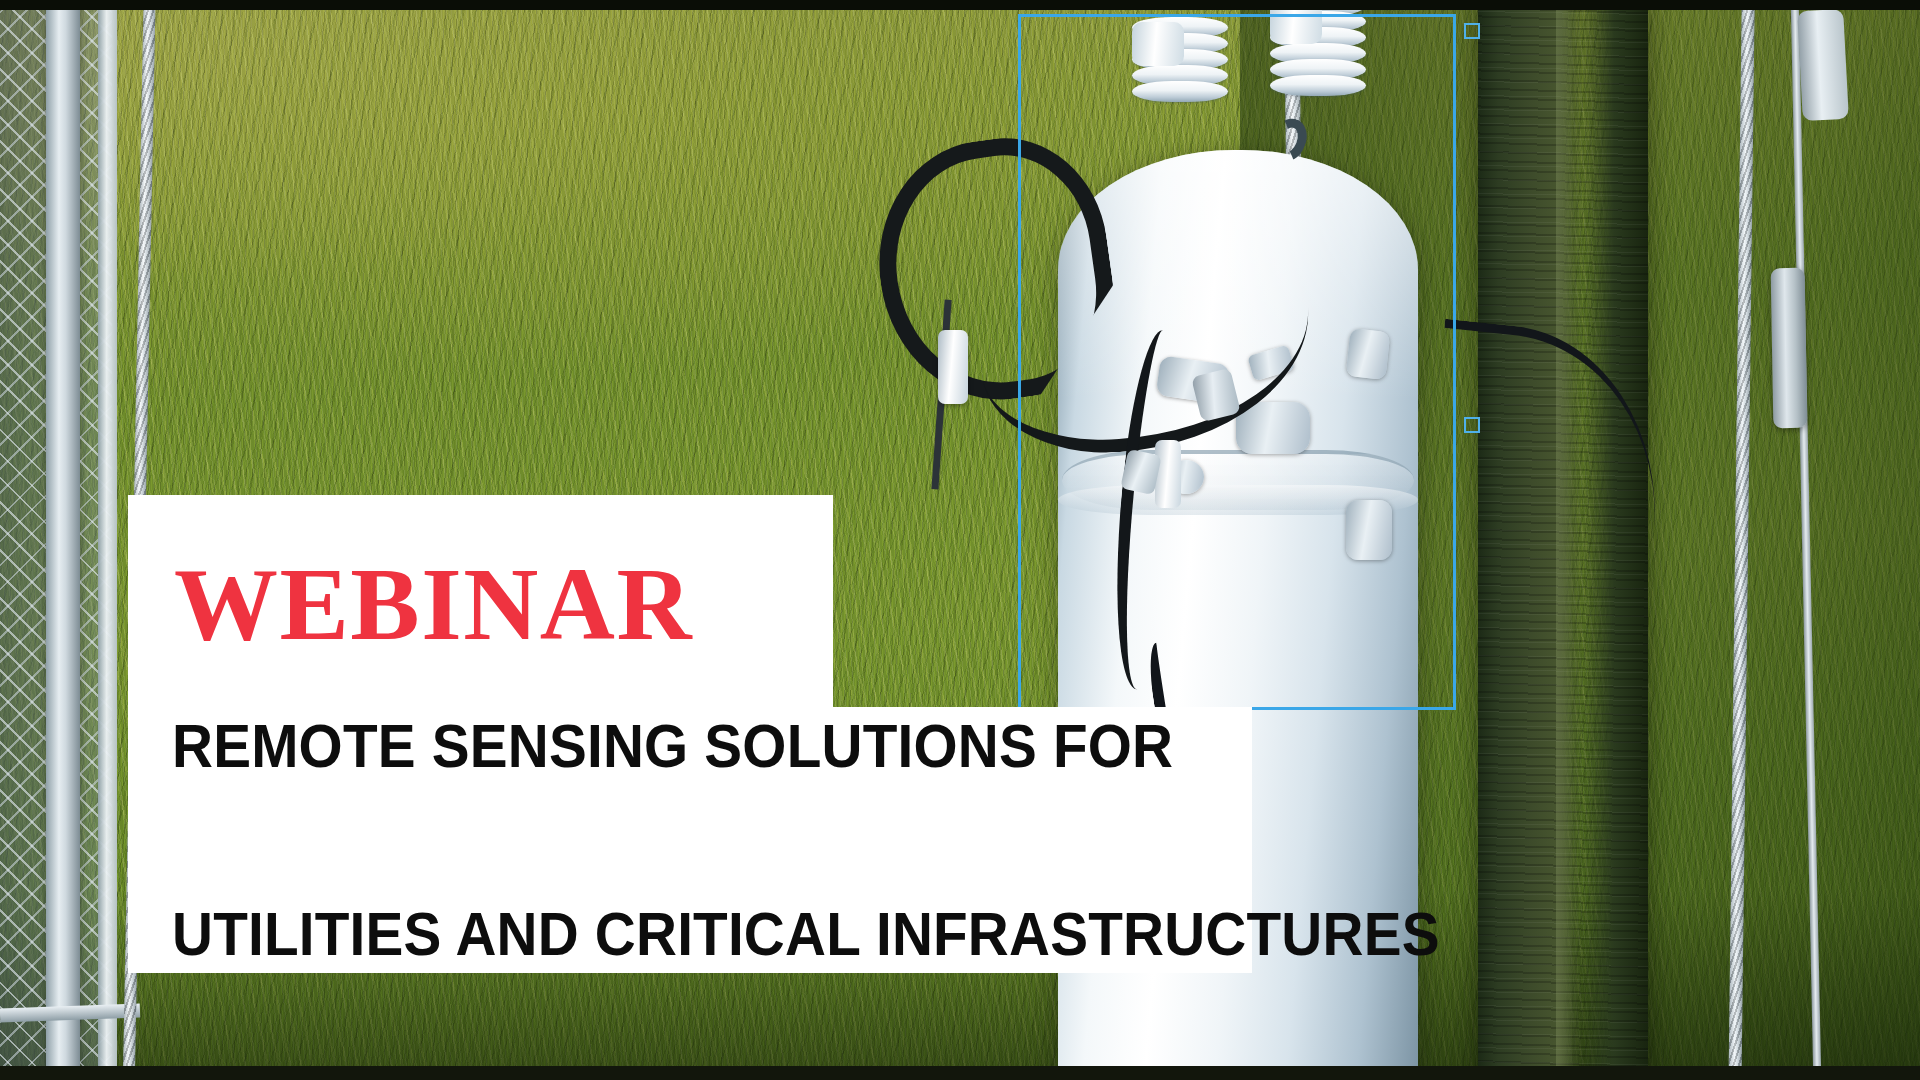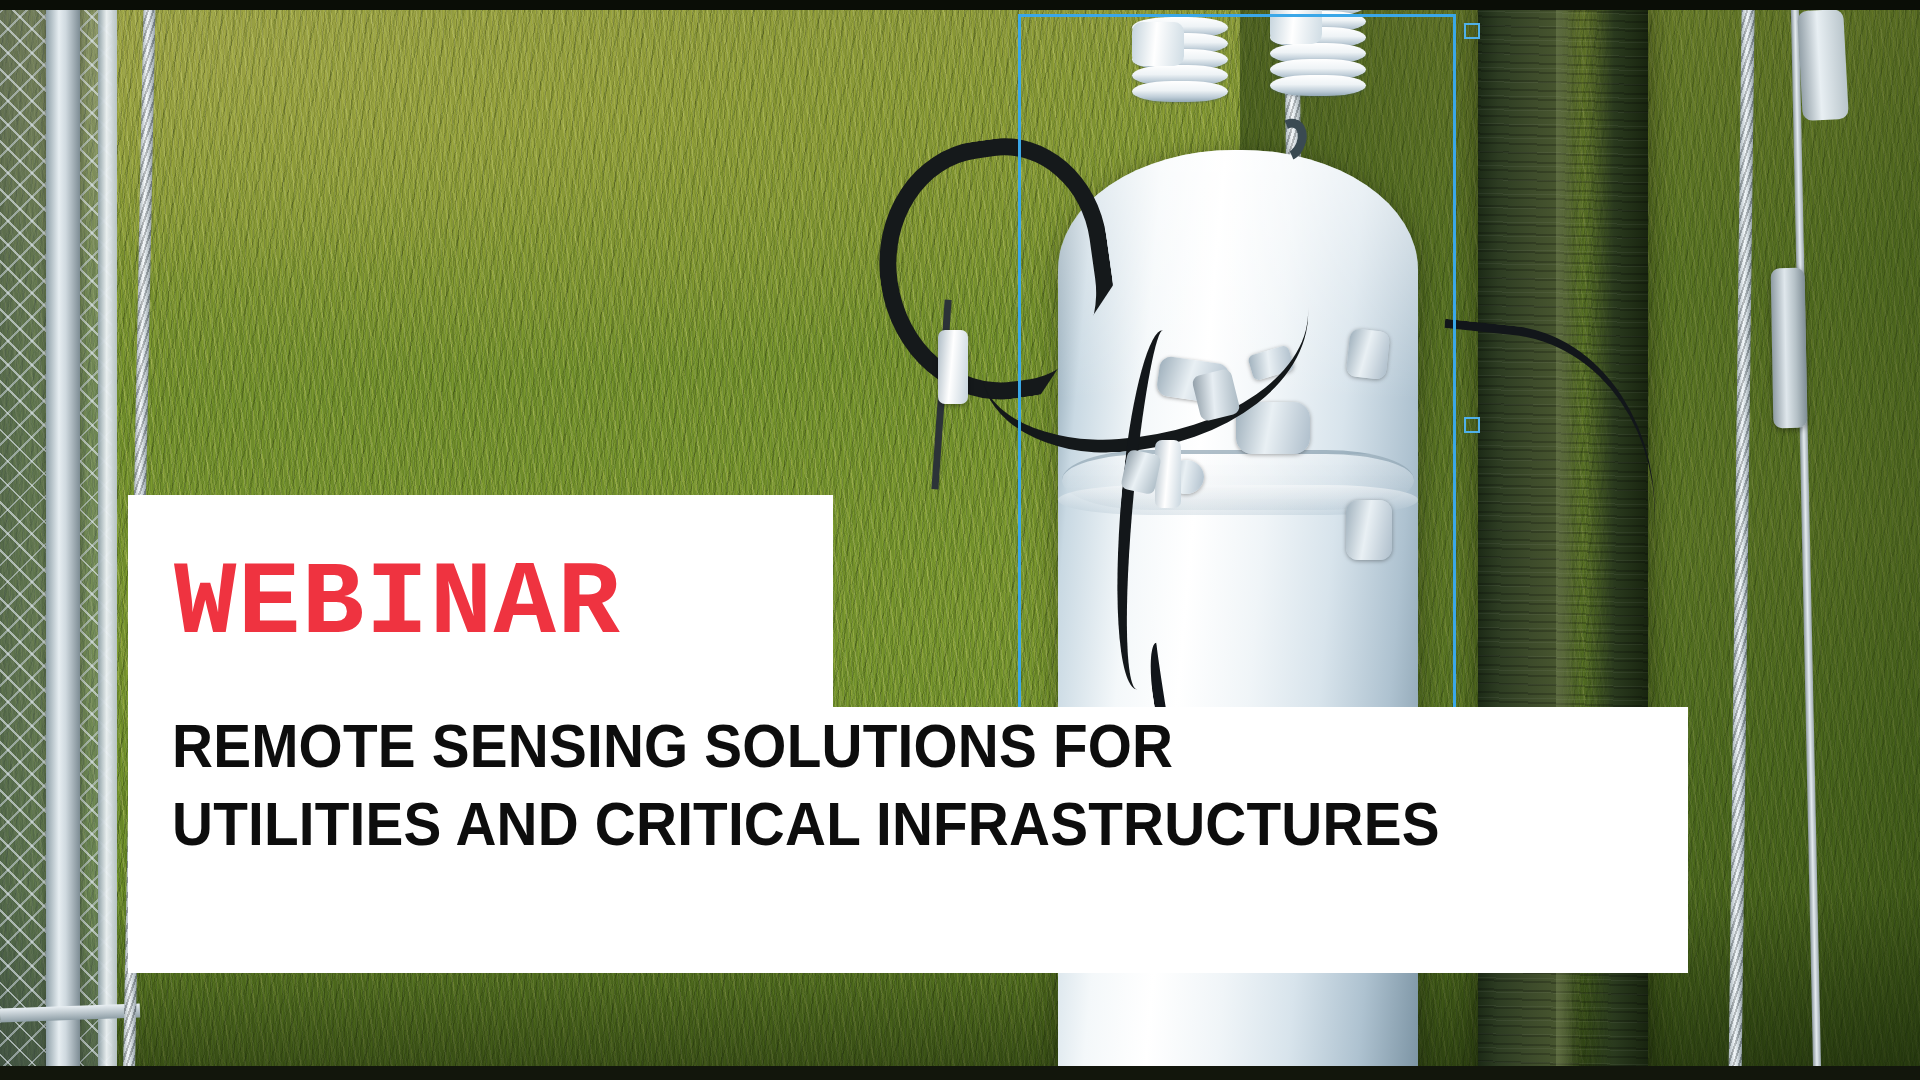--- a/index.html
+++ b/index.html
@@ -253,30 +253,30 @@
 
   
   .card{ position:absolute; background:#ffffff; }
   .card-title{
     left:128px; top:495px; width:705px; height:218px;
     display:flex; align-items:center;
   }
   .title-text{
     margin-left:46px;
     color:#ef3340;
-    font-family:Liberation Mono, monospace;
+    font-family:Liberation Serif, serif;
     font-weight:700;
     font-size:104px;
     letter-spacing:1.5px;
     line-height:1;
     white-space:nowrap;
   }
   .card-sub{
-    left:128px; top:707px; width:1560px; height:266px;
-    display:flex; flex-direction:column; justify-content:flex-start;
+    left:128px; top:707px; width:1124px; height:266px;
+    display:flex; flex-direction:column; justify-content:space-between;
   }
   .sub-line{
     margin-left:44px;
     color:#0d0d0d;
     font-family:"Liberation Sans Narrow","Liberation Sans", sans-serif;
     font-weight:700;
     font-size:61px;
     line-height:1.28;
     letter-spacing:.2px;
     white-space:nowrap;

